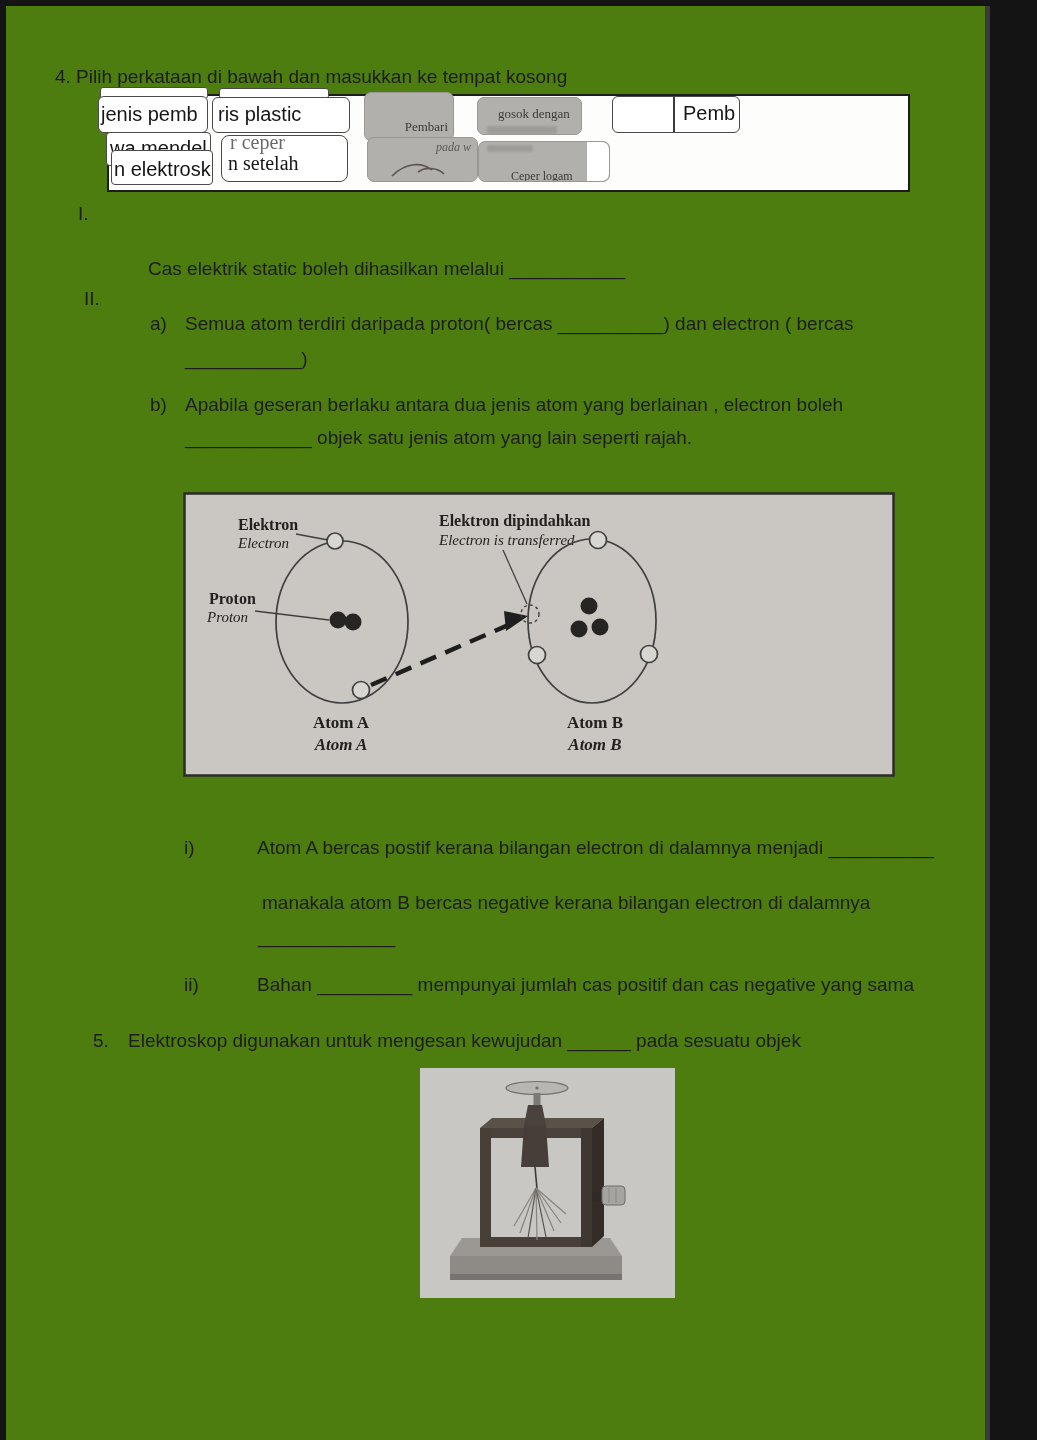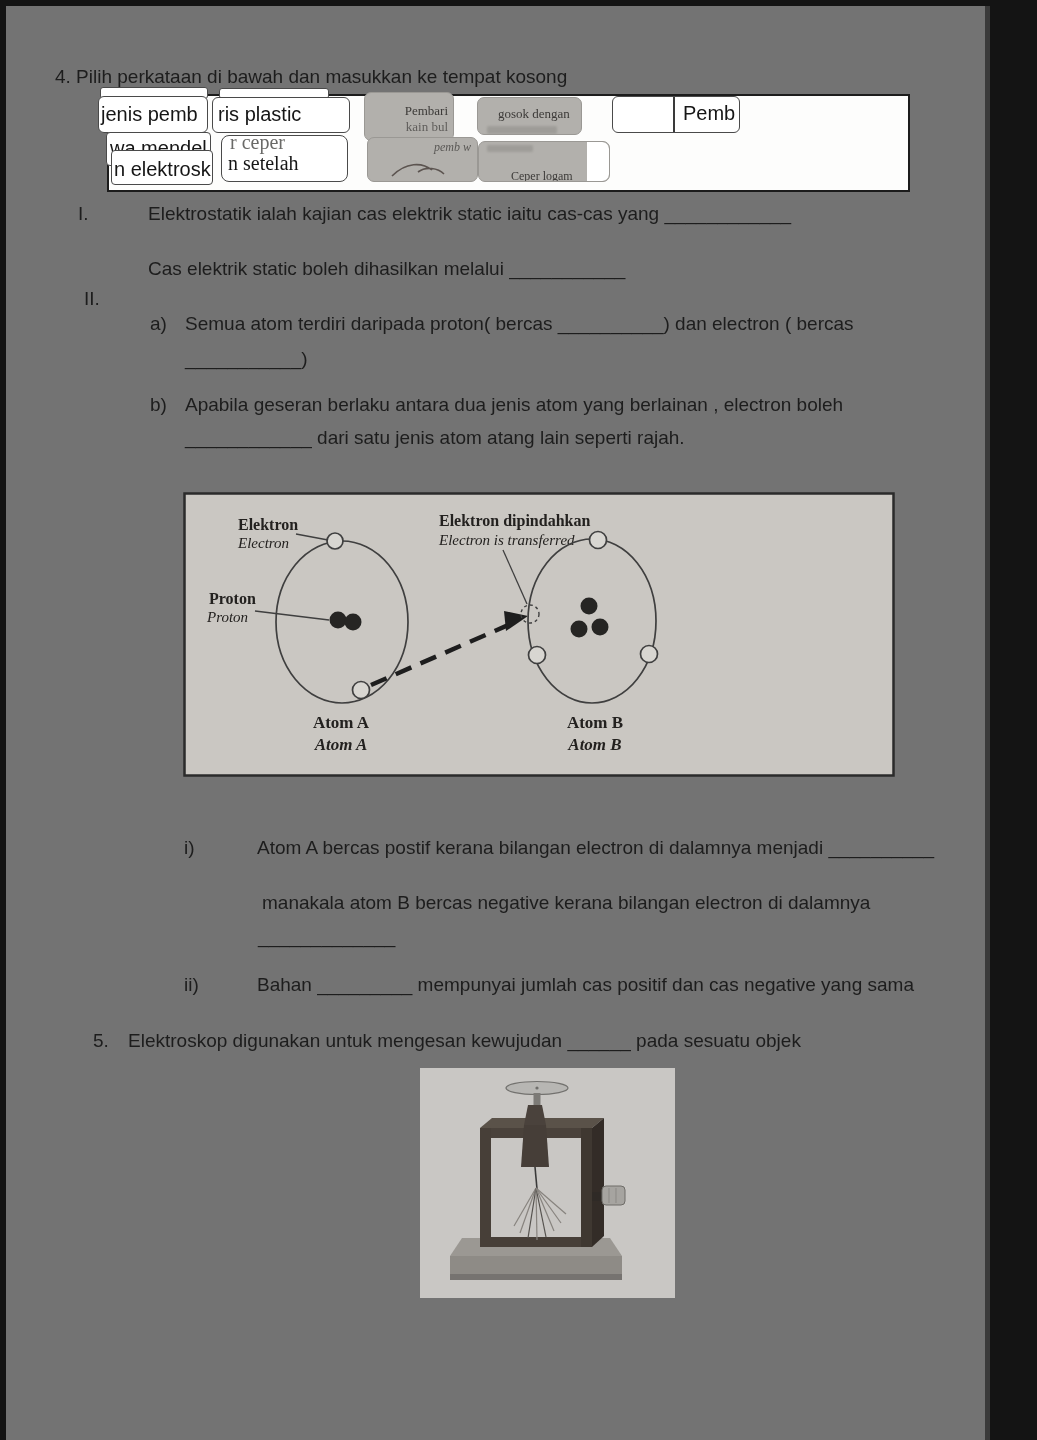--- a/index.html
+++ b/index.html
@@ -1,18 +1,18 @@
 <!DOCTYPE html>
 <html><head>
 <meta charset="utf-8">
 <style>
   html,body{margin:0;padding:0;background:#141414;}
   .stage{position:relative;width:1037px;height:1440px;background:#141414;overflow:hidden;
          font-family:"Liberation Sans",sans-serif;}
-  .page{position:absolute;left:6px;top:6px;width:979px;height:1434px;background:#737373;
+  .page{position:absolute;left:6px;top:6px;width:979px;height:1434px;background:#4d7c0f;
         border-right:5px solid #3a3a3a;}
   .t{position:absolute;font-size:19px;color:#1d1d1d;white-space:nowrap;
      font-family:"Liberation Sans",sans-serif;}
   .wordbox{position:absolute;left:101px;top:88px;width:799px;height:94px;
            border:2px solid #1c1c1c;background:#fdfdfc;}
   .card{position:absolute;overflow:hidden;box-sizing:border-box;
         font-family:"Liberation Sans",sans-serif;}
   .card.white{background:#ffffff;border:1.5px solid #4a4a4a;border-radius:6px;}
   .card.grey{background:#b2b0ac;border:1px solid #9a9894;border-radius:7px;
              font-family:"Liberation Serif",serif;color:#3c3a38;}
@@ -33,21 +33,21 @@
 
     <div class="card white" style="left:94px;top:81px;width:108px;height:12px;border-radius:3px;"></div>
     <div class="card white bigtxt" style="left:92px;top:90px;width:110px;height:37px;padding:7px 0 0 2px;">
       <span>jenis pemb</span>
     </div>
     <div class="card white" style="left:213px;top:82px;width:110px;height:11px;border-radius:3px;"></div>
     <div class="card white bigtxt" style="left:206px;top:91px;width:138px;height:36px;padding:6px 0 0 5px;">
       <span>ris plastic</span>
     </div>
 
-    <div class="card grey" style="left:358px;top:86px;width:90px;height:49px;text-align:right;padding:10px 5px 0 0;">
+    <div class="card grey" style="left:358px;top:86px;width:90px;height:49px;text-align:right;padding:26px 5px 0 0;">
       <div class="serif-sm">Pembari</div>
       <div class="serif-sm" style="opacity:.7">kain bul</div>
     </div>
     <div class="card grey" style="left:471px;top:91px;width:105px;height:38px;padding:8px 0 0 20px;">
       <div class="serif-sm">gosok dengan</div>
       <div class="artifact" style="left:9px;top:28px;width:70px;height:8px;"></div>
     </div>
     <div class="card white" style="left:606px;top:90px;width:128px;height:37px;">
       <span style="position:absolute;left:60px;top:0;height:100%;border-left:2px solid #3a3a3a;"></span>
       <span class="bigtxt" style="position:absolute;left:70px;top:6px;">Pemb</span>
@@ -58,44 +58,43 @@
     </div>
     <div class="card white bigtxt" style="left:105px;top:144px;width:102px;height:35px;padding:8px 0 0 2px;border-radius:4px;">
       <span>n elektrosk</span>
     </div>
     <div class="card white" style="left:215px;top:129px;width:127px;height:47px;border-radius:8px;font-family:Liberation Serif, serif;">
       <div class="bigtxt" style="position:absolute;left:8px;top:-4px;color:#6a6a68;">r ceper</div>
       <div class="bigtxt" style="position:absolute;left:6px;top:17px;">n setelah</div>
     </div>
 
     <div class="card grey" style="left:361px;top:131px;width:111px;height:45px;">
-      <div class="serif-sm" style="position:absolute;right:6px;top:2px;font-style:italic;font-size:12px;opacity:.75;">pemb w</div>
+      <div class="serif-sm" style="position:absolute;right:6px;top:2px;font-style:italic;font-size:12px;opacity:.75;">pada w</div>
       <svg width="60" height="22" style="position:absolute;left:20px;top:20px;">
         <path d="M4 18 C 18 4, 34 4, 44 12 M 30 14 C 38 8, 50 10, 56 16" stroke="#5c5450" stroke-width="1.6" fill="none"></path>
       </svg>
     </div>
     <div class="card grey" style="left:472px;top:135px;width:132px;height:41px;">
       <div style="position:absolute;right:0;top:0;width:22px;height:100%;background:#ffffff;border-radius:0 7px 7px 0;"></div>
       <div class="artifact" style="left:8px;top:3px;width:46px;height:7px;"></div>
       <div class="serif-sm" style="position:absolute;left:32px;bottom:-3px;font-size:12px;">Ceper logam</div>
     </div>
 
     <div class="t" style="left:72px;top:197px;">I.</div>
-    <div class="t" style="left:142px;top:197px;">Elektrostatik ialah kajian cas elektrik static iaitu cas-cas yang ____________</div>
 
     <div class="t" style="left:78px;top:252px;margin-top:30px;">II.</div>
     <div class="t" style="left:142px;top:252px;">Cas elektrik static boleh dihasilkan melalui ___________</div>
 
     <div class="t" style="left:144px;top:307px;">a)</div>
     <div class="t" style="left:179px;top:307px;">Semua atom terdiri daripada proton( bercas __________) dan electron ( bercas</div>
     <div class="t" style="left:179px;top:342px;">___________)</div>
 
     <div class="t" style="left:144px;top:388px;">b)</div>
     <div class="t" style="left:179px;top:388px;">Apabila geseran berlaku antara dua jenis atom yang berlainan , electron boleh</div>
-    <div class="t" style="left:179px;top:421px;">____________ dari satu jenis atom atang lain  seperti rajah.</div>
+    <div class="t" style="left:179px;top:421px;">____________ objek satu jenis atom yang lain  seperti rajah.</div>
 
     <svg style="position:absolute;left:177px;top:486px;" width="712" height="285" viewBox="0 0 712 285">
       <rect x="1.5" y="1.5" width="709" height="282" fill="#cac7c2" stroke="#2b2b2b" stroke-width="2.5"></rect>
 
       <ellipse cx="159" cy="130" rx="66" ry="81" fill="none" stroke="#3f3f3f" stroke-width="1.7"></ellipse>
       <circle cx="152" cy="49" r="8" fill="#d8d6d1" stroke="#3f3f3f" stroke-width="1.7"></circle>
       <circle cx="178" cy="198" r="8.5" fill="#d8d6d1" stroke="#3f3f3f" stroke-width="1.7"></circle>
       <circle cx="155" cy="128" r="8.5" fill="#262523"></circle>
       <circle cx="170" cy="130" r="8.5" fill="#262523"></circle>
       <text x="55" y="38" font-size="16" font-weight="bold">Elektron</text>

